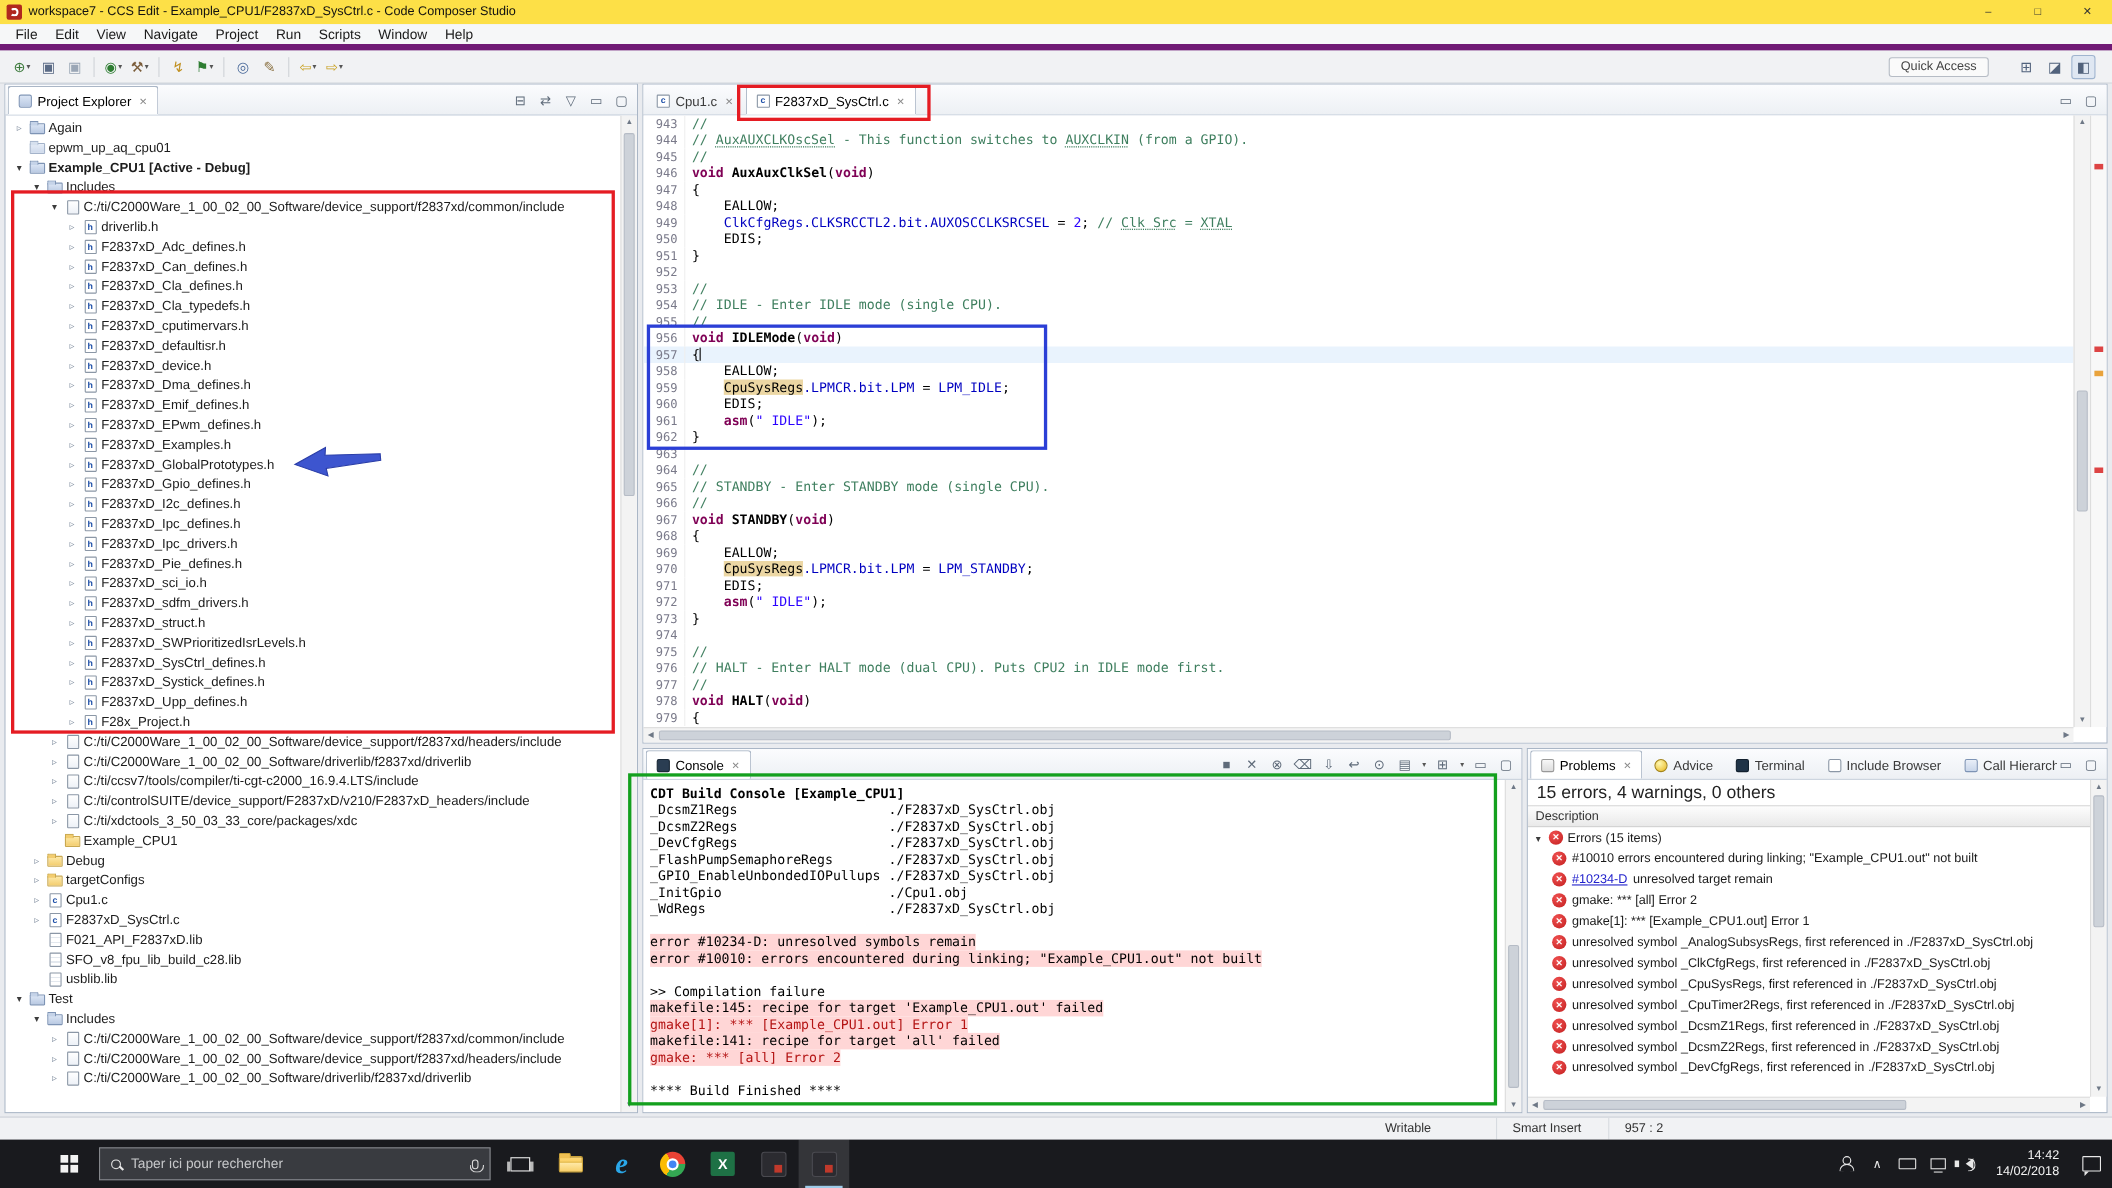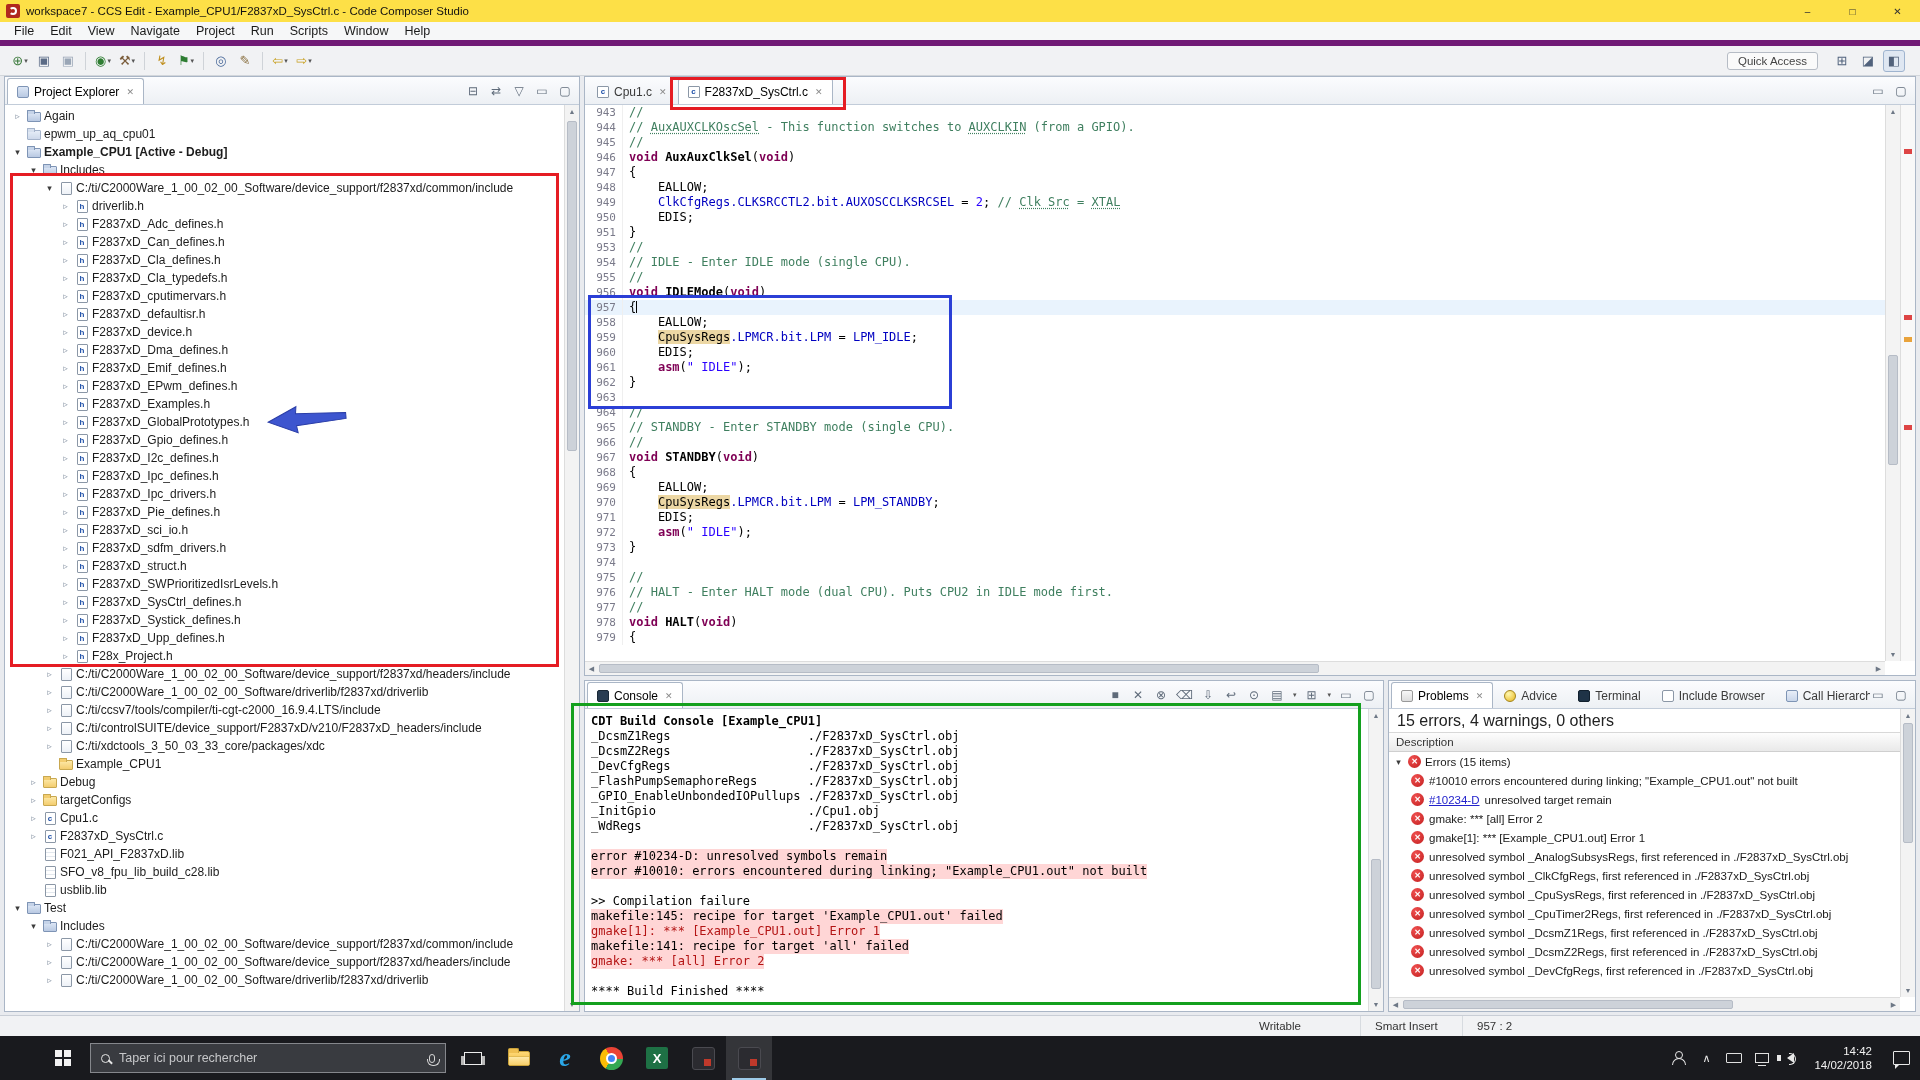--- a/index.html
+++ b/index.html
@@ -14,21 +14,21 @@
   .win-ctrls { margin-left:auto; display:flex; height:100%; }
   .win-ctrl { width:45px; display:flex; align-items:center; justify-content:center; font-size:10px; color:#333; }
 
   
   .menubar { position:absolute; top:22px; width:100%; height:24px; background:#f6f7f8; border-bottom:6px solid #701a75; display:flex; align-items:center; padding-left:6px; font-size:12.5px; color:#1a1a1a; }
   .menu-item { padding:3px 8px; }
   .toolbar { position:absolute; top:46px; width:100%; height:30px; background:#f1f2f4; border-bottom:1px solid #d2d6db; display:flex; align-items:center; padding:0 8px; }
   .tbi { height:22px; min-width:22px; display:flex; align-items:center; justify-content:center; border-radius:3px; margin:0 1px; font-size:13px; border:1px solid transparent; }
   .tbcaret { font-size:7px; color:#555; margin-left:1px; }
   .tb-sep { width:1px; height:18px; background:#cfd3d8; margin:0 5px; }
-  .qa-zone { margin-left:auto; display:flex; align-items:center; gap:12px; }
+  .qa-zone { margin-left:auto; display:flex; align-items:center; gap:22px; }
   .qa-btn { border:1px solid #b6bcc5; border-radius:3px; padding:2px 10px; font-size:11.5px; color:#444; background:#fafafa; }
   .persp { display:flex; gap:2px; margin-right:6px; }
   .persp .tbi { color:#51627c; }
   .persp .tbi.active { background:#dfe7f2; border-color:#9fb4cf; }
 
   
   .panel { position:absolute; background:#fff; border:1px solid #aab6c6; }
   #p-explorer { left:4px;  top:76px;  width:576px;  height:936px; }
   #p-editor   { left:584px; top:76px; width:1332px; height:600px; }
   #p-console  { left:584px; top:680px; width:800px; height:332px; }
@@ -662,20 +662,24 @@
           <span class="ln">949</span>
           <span class="ct"><span class="s-pl">    </span><span class="s-fld">ClkCfgRegs.CLKSRCCTL2.bit.AUXOSCCLKSRCSEL</span><span class="s-pl"> = </span><span class="s-num">2</span><span class="s-pl">; </span><span class="s-cmt">// </span><span class="s-cmtu">Clk Src</span><span class="s-cmt"> = </span><span class="s-cmtu">XTAL</span></span>
         </div>
         <div class="cl">
           <span class="ln">950</span>
           <span class="ct"><span class="s-pl">    EDIS;</span></span>
         </div>
         <div class="cl">
           <span class="ln">951</span>
           <span class="ct"><span class="s-pl">}</span></span>
+        </div>
+        <div class="cl">
+          <span class="ln">952</span>
+          <span class="ct"></span>
         </div>
         <div class="cl">
           <span class="ln">953</span>
           <span class="ct"><span class="s-cmt">//</span></span>
         </div>
         <div class="cl">
           <span class="ln">954</span>
           <span class="ct"><span class="s-cmt">// IDLE - Enter IDLE mode (single CPU).</span></span>
         </div>
         <div class="cl">

